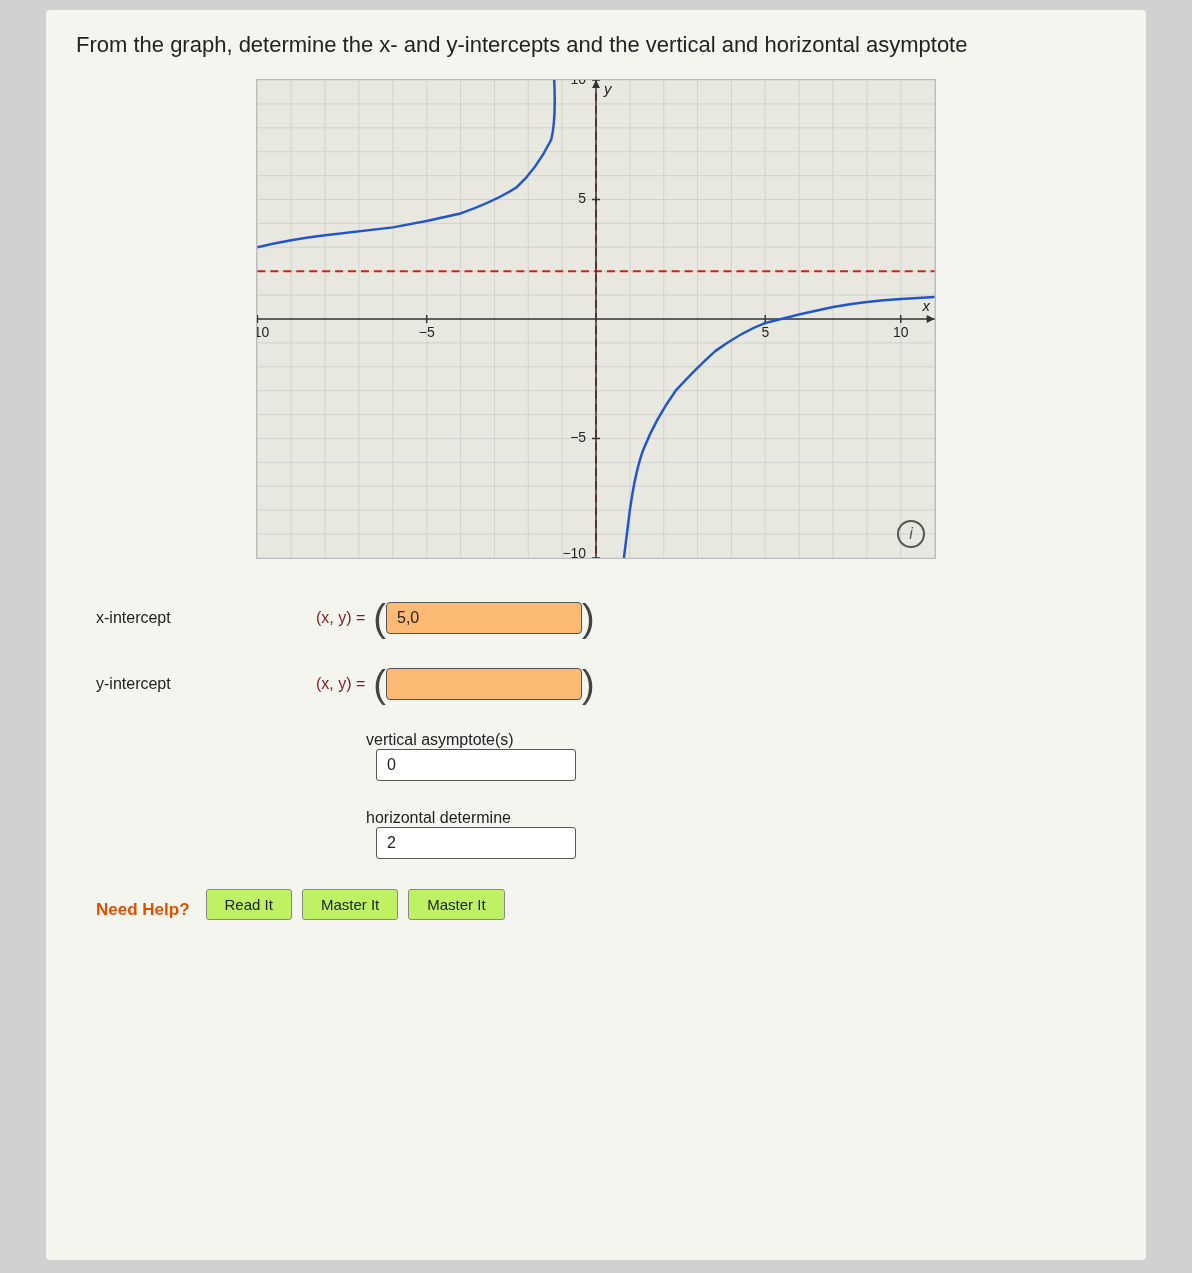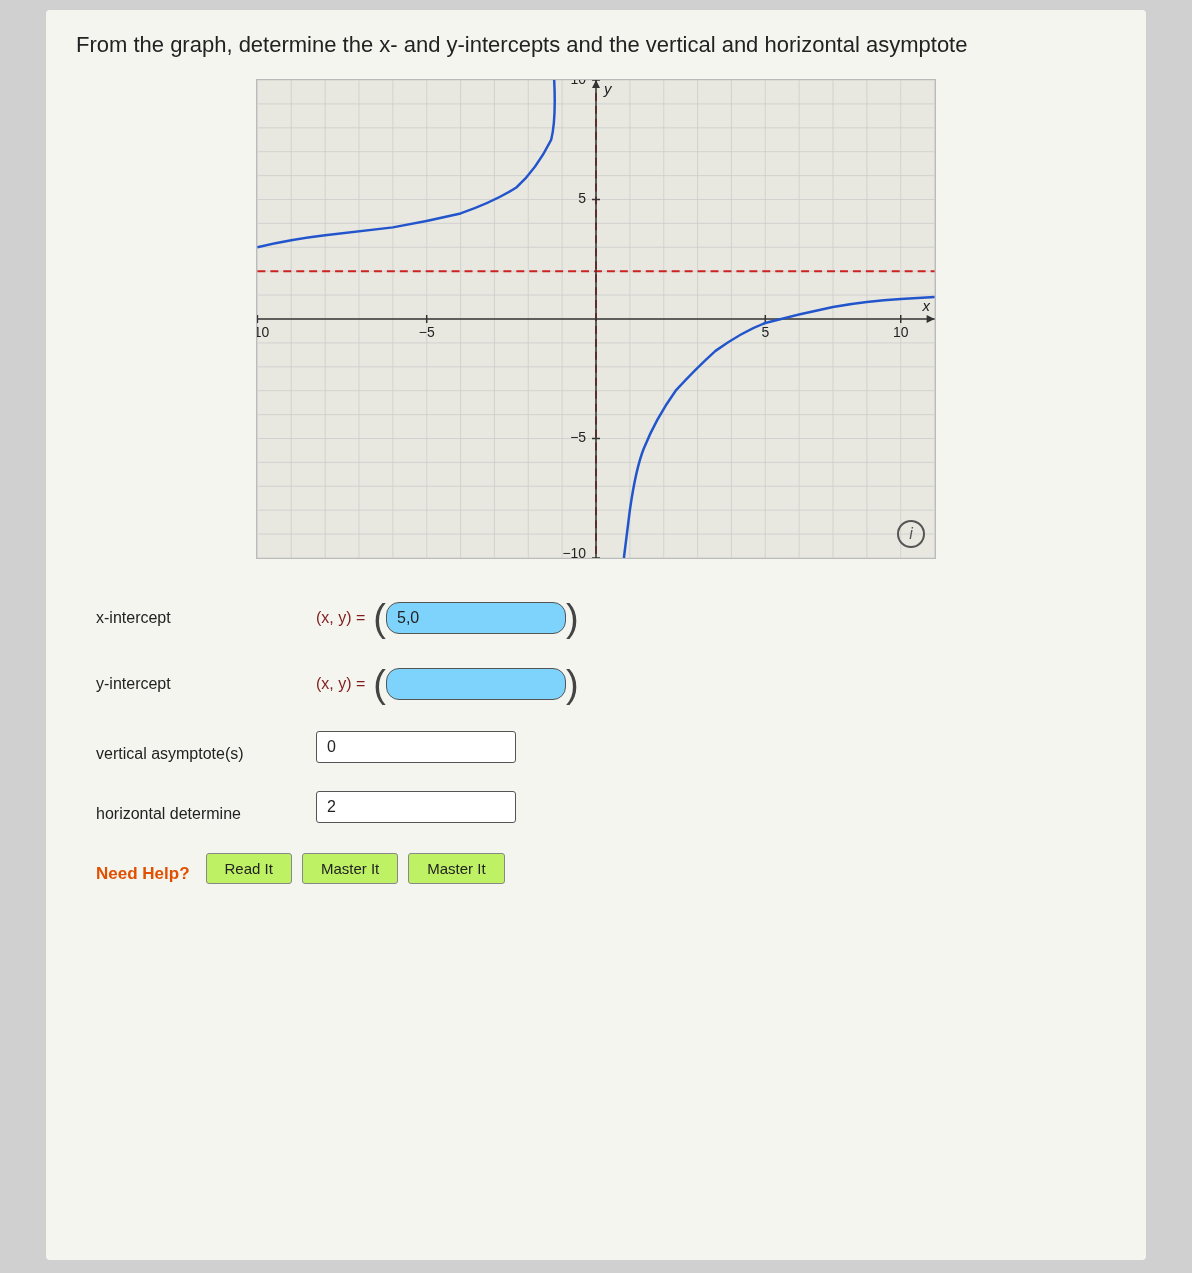--- a/index.html
+++ b/index.html
@@ -83,43 +83,44 @@
       margin-right: 8px;
       white-space: nowrap;
     }
     .paren-left, .paren-right {
       font-size: 38px;
       color: #444;
       line-height: 1;
     }
     .input-box {
       border: 1.5px solid #555;
-      border-radius: 13px;
+      border-radius: 4px;
       padding: 6px 10px;
       font-size: 16px;
-      width: 180px;
-      background: #7dd3fc;
+      width: 196px;
+      background: #fdba74;
       color: #222;
       outline: none;
     }
     .input-box-single {
       border: 1.5px solid #555;
       border-radius: 3px;
       padding: 6px 10px;
       font-size: 16px;
       width: 200px;
       background: white;
       color: #222;
       outline: none;
       margin-left: 0;
     }
     .single-row {
       display: flex;
-      align-items: flex-end;
+      align-items: center;
       margin-bottom: 28px;
+      flex-direction: column;
     }
     
     .help-row {
       display: flex;
       align-items: flex-end;
       gap: 10px;
       margin-top: 30px;
     }
     .need-help-text {
       font-size: 17px;

